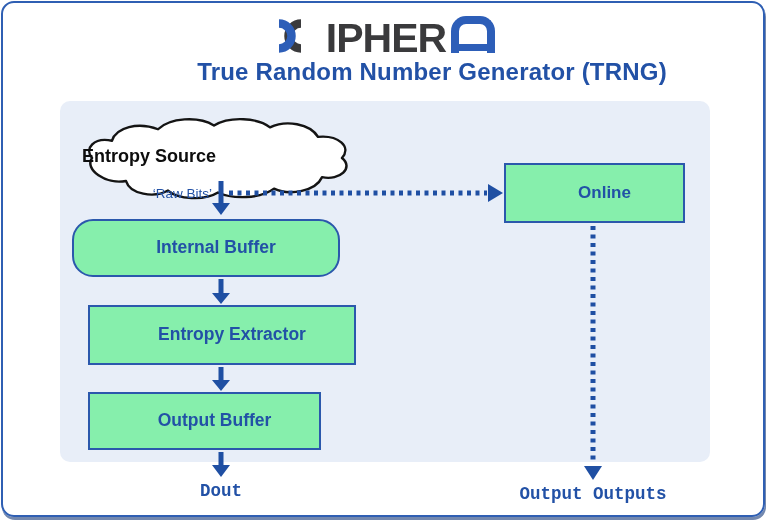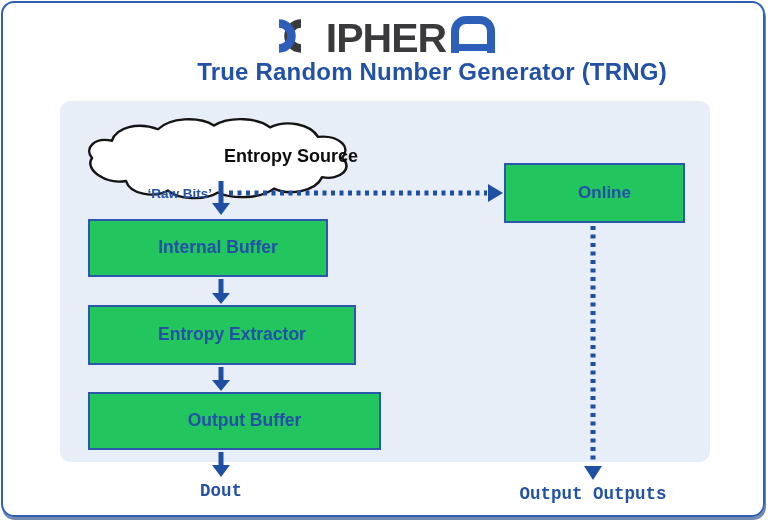--- a/index.html
+++ b/index.html
@@ -38,38 +38,38 @@
   }
   
   .panel{
     position:absolute;left:60px;top:101px;width:650px;height:361px;
     background:#e8eef8;border-radius:10px;
   }
   
   .cloud{position:absolute;left:82px;top:112px;width:276px;height:92px;}
   .cloud svg{position:absolute;left:0;top:0;width:100%;height:100%;}
   .cloud-label{
-    position:absolute;left:0;right:0;top:34px;text-align:right;
+    position:absolute;left:0;right:0;top:34px;text-align:left;
     font-size:18px;font-weight:700;color:#0d0d0d;
   }
   
   .rawbits{
     position:absolute;left:112px;top:186px;width:100px;text-align:right;
-    font-size:13.5px;font-weight:700;color:#2251a6;
+    font-size:13.5px;font-weight:400;color:#2251a6;
   }
   
   .box{
-    position:absolute;background:#22c55e;border:2px solid #2b58ac;
+    position:absolute;background:#86efac;border:2px solid #2b58ac;
     color:#2251a6;font-weight:700;font-size:17.5px;line-height:1.25;
     display:flex;flex-direction:column;align-items:center;justify-content:center;
     text-align:center;box-sizing:border-box;padding-left:20px;
   }
-  #box-internal {left:88px;top:219px;width:240px;height:58px;}
+  #box-internal {left:72px;top:219px;width:268px;height:58px;border-radius:21px;}
   #box-extractor{left:88px;top:305px;width:268px;height:60px;}
-  #box-output   {left:88px;top:392px;width:293px;height:58px;}
+  #box-output   {left:88px;top:392px;width:233px;height:58px;}
   #box-oht      {left:504px;top:163px;width:181px;height:60px;font-size:17px;}
   
   .out-label{
     position:absolute;font-size:17.5px;font-weight:700;color:#2251a6;text-align:center;font-family:Liberation Mono, monospace;
   }
   #dout  {left:161px;top:481px;width:120px;}
   #status{left:493px;top:484px;width:200px;}
   
   svg.connectors{position:absolute;left:0;top:0;width:768px;height:521px;pointer-events:none;}
   .connectors line{stroke:#1f4fa3;stroke-width:5;}

